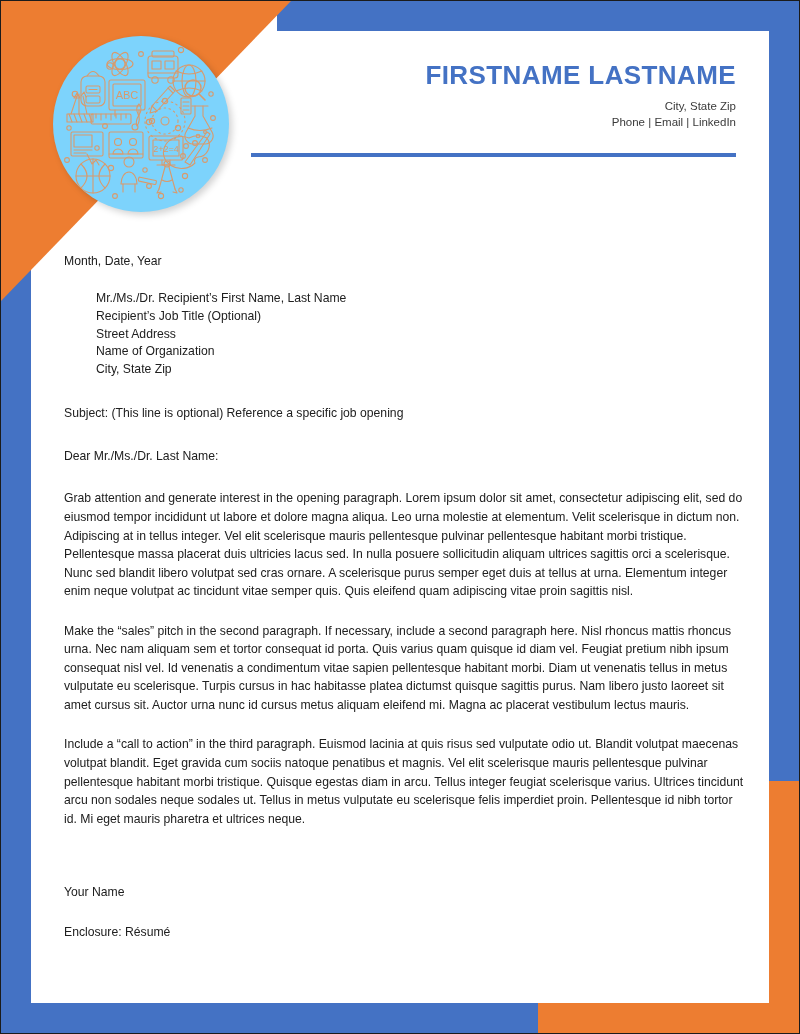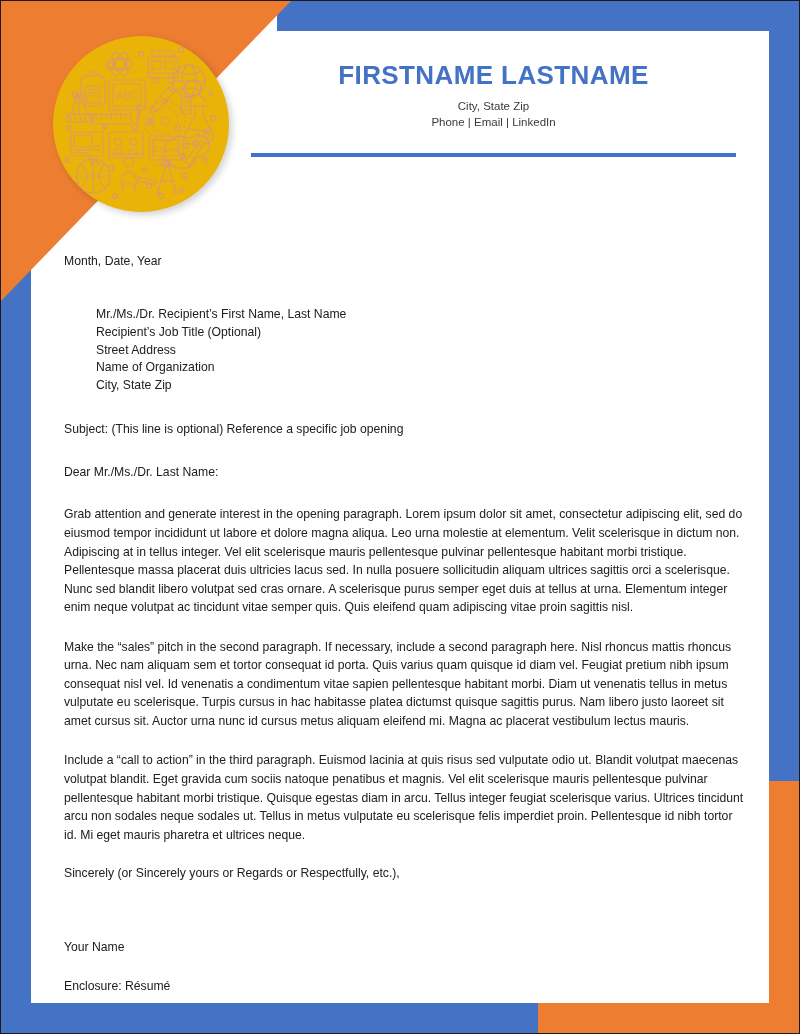--- a/index.html
+++ b/index.html
@@ -81,37 +81,37 @@
   }
 
   
   .emblem {
     position: absolute;
     left: 52px;
     top: 35px;
     width: 176px;
     height: 176px;
     border-radius: 50%;
-    background: #eab308;
+    background: #7dd3fc;
     box-shadow: 3px 3px 7px rgba(0,0,0,0.18);
     overflow: hidden;
   }
   .emblem svg {
     display: block;
     width: 176px;
     height: 176px;
   }
 
   
   .letterhead {
     position: absolute;
     left: 250px;
     top: 60px;
     width: 485px;
-    text-align: center;
+    text-align: right;
   }
   .lh-name {
     font-size: 26px;
     font-weight: bold;
     color: #4472C4;
     letter-spacing: 0.4px;
     line-height: 1.1;
     white-space: nowrap;
   }
   .lh-contact {
@@ -133,21 +133,21 @@
   .letter {
     position: absolute;
     left: 63px;
     top: 252px;
     width: 683px;
     color: #202020;
     font-size: 12.2px;
     line-height: 1.42;
   }
   .block-date {
-    margin: 0 0 36px 0;
+    margin: 0 0 20px 0;
   }
   .recipient {
     margin: 0 0 26px 0;
   }
   .recipient div {
     line-height: 1.45;
     margin-left: 32px;
   }
   .subject-line {
     margin: 0 0 26px 0;
@@ -379,19 +379,18 @@
     </div>
 
     <div class="subject-line">Subject: (This line is optional) Reference a specific job opening</div>
 
     <div class="salutation">Dear Mr./Ms./Dr. Last Name:</div>
 
     <p class="para">Grab attention and generate interest in the opening paragraph. Lorem ipsum dolor sit amet, consectetur adipiscing elit, sed do eiusmod tempor incididunt ut labore et dolore magna aliqua. Leo urna molestie at elementum. Velit scelerisque in dictum non. Adipiscing at in tellus integer. Vel elit scelerisque mauris pellentesque pulvinar pellentesque habitant morbi tristique. Pellentesque massa placerat duis ultricies lacus sed. In nulla posuere sollicitudin aliquam ultrices sagittis orci a scelerisque. Nunc sed blandit libero volutpat sed cras ornare. A scelerisque purus semper eget duis at tellus at urna. Elementum integer enim neque volutpat ac tincidunt vitae semper quis. Quis eleifend quam adipiscing vitae proin sagittis nisl.</p>
     <p class="para">Make the “sales” pitch in the second paragraph. If necessary, include a second paragraph here. Nisl rhoncus mattis rhoncus urna. Nec nam aliquam sem et tortor consequat id porta. Quis varius quam quisque id diam vel. Feugiat pretium nibh ipsum consequat nisl vel. Id venenatis a condimentum vitae sapien pellentesque habitant morbi. Diam ut venenatis tellus in metus vulputate eu scelerisque. Turpis cursus in hac habitasse platea dictumst quisque sagittis purus. Nam libero justo laoreet sit amet cursus sit. Auctor urna nunc id cursus metus aliquam eleifend mi. Magna ac placerat vestibulum lectus mauris.</p>
     <p class="para">Include a “call to action” in the third paragraph. Euismod lacinia at quis risus sed vulputate odio ut. Blandit volutpat maecenas volutpat blandit. Eget gravida cum sociis natoque penatibus et magnis. Vel elit scelerisque mauris pellentesque pulvinar pellentesque habitant morbi tristique. Quisque egestas diam in arcu. Tellus integer feugiat scelerisque varius. Ultrices tincidunt arcu non sodales neque sodales ut. Tellus in metus vulputate eu scelerisque felis imperdiet proin. Pellentesque id nibh tortor id. Mi eget mauris pharetra et ultrices neque.</p>
 
-    <div class="closing">Sincerely (or Sincerely yours or Regards or Respectfully, etc.),</div>
     <div class="signer">Your Name</div>
     <div class="enclosure">Enclosure: Résumé</div>
 
   </div>
 
 </div>
 
 </body></html>

